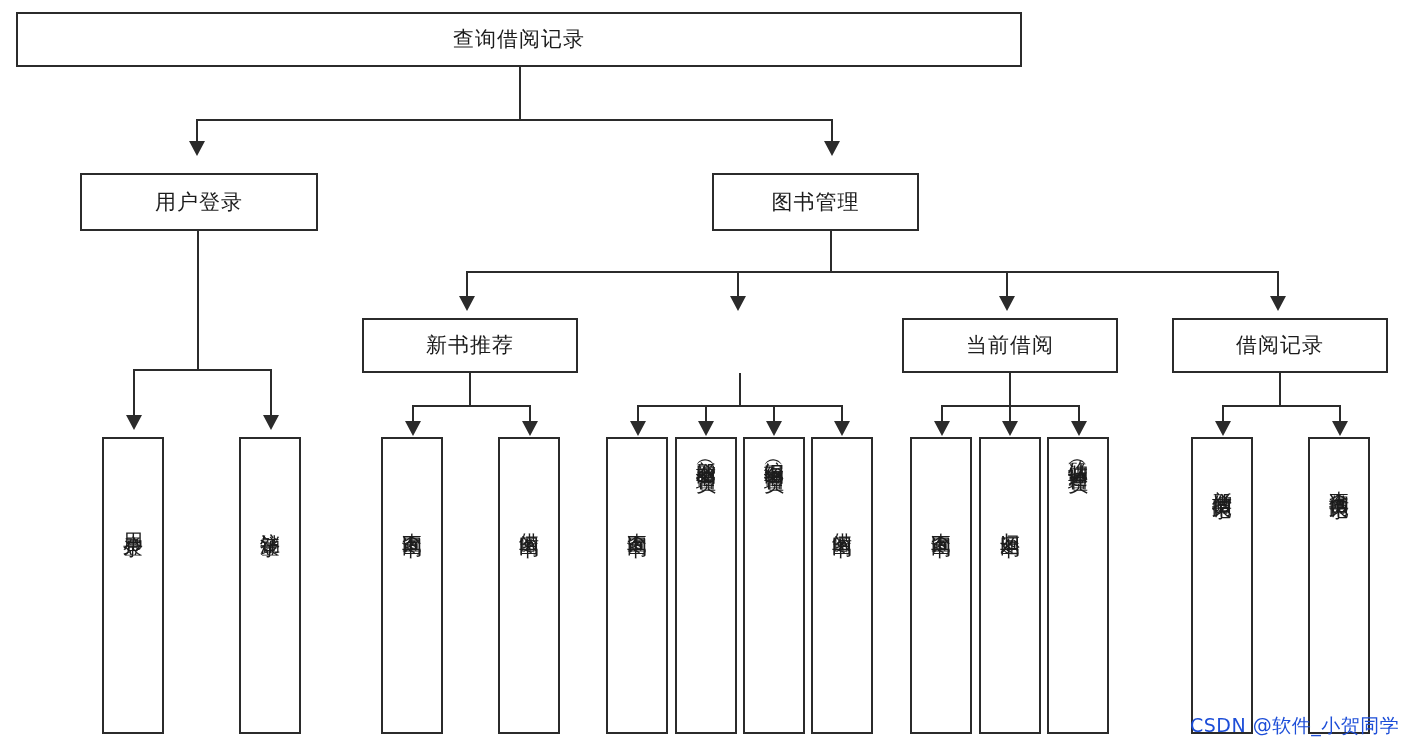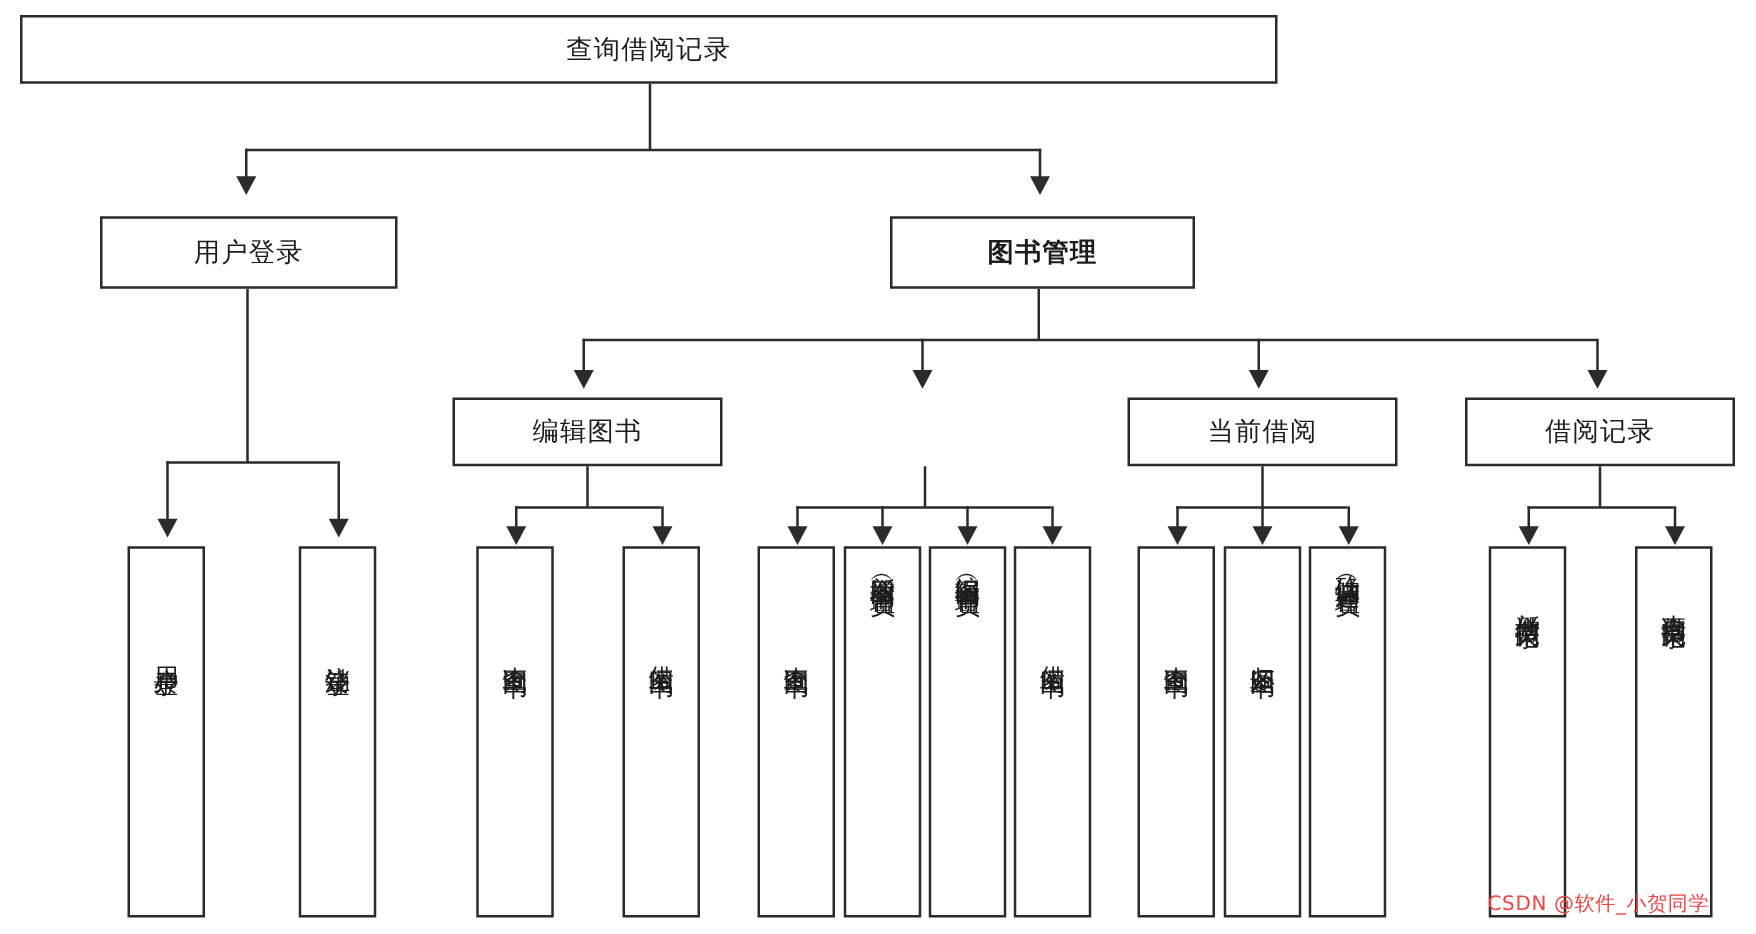--- a/index.html
+++ b/index.html
@@ -72,22 +72,22 @@
     width: 0;
     height: 0;
     border-left: 8px solid transparent;
     border-right: 8px solid transparent;
     border-top: 15px solid #2b2b2b;
   }
 
   
   #watermark {
     position: absolute;
-    font-size: 16px;
-    color: #ef4444;
+    font-size: 19px;
+    color: #1d4ed8;
     letter-spacing: 0.5px;
     white-space: nowrap;
     user-select: none;
   }
 </style>
 </head>
 <body>
 
 <div id="canvas">
 
@@ -101,21 +101,21 @@
 
   <div class="vline" style="left:196px; top:119px; height:24px;"></div>
   <div class="arrow" style="left:189px; top:141px;"></div>
   <div class="vline" style="left:831px; top:119px; height:24px;"></div>
   <div class="arrow" style="left:824px; top:141px;"></div>
 
   <div class="node horiz" style="left:80px; top:173px; width:238px; height:58px;">
     <span class="label">用户登录</span>
   </div>
 
-  <div class="node horiz" style="left:712px; top:173px; width:244px; height:58px;font-weight:bold;">
+  <div class="node horiz" style="left:712px; top:173px; width:207px; height:58px;">
     <span class="label">图书管理</span>
   </div>
 
   <div class="vline" style="left:197px; top:231px; height:139px;"></div>
   <div class="hline" style="left:133px; top:369px; width:137px;"></div>
   <div class="vline" style="left:133px; top:369px; height:48px;"></div>
   <div class="arrow" style="left:126px; top:415px;"></div>
   <div class="vline" style="left:270px; top:369px; height:48px;"></div>
   <div class="arrow" style="left:263px; top:415px;"></div>
 
@@ -124,21 +124,21 @@
   <div class="vline" style="left:466px; top:271px; height:27px;"></div>
   <div class="arrow" style="left:459px; top:296px;"></div>
   <div class="vline" style="left:737px; top:271px; height:27px;"></div>
   <div class="arrow" style="left:730px; top:296px;"></div>
   <div class="vline" style="left:1006px; top:271px; height:27px;"></div>
   <div class="arrow" style="left:999px; top:296px;"></div>
   <div class="vline" style="left:1277px; top:271px; height:27px;"></div>
   <div class="arrow" style="left:1270px; top:296px;"></div>
 
   <div class="node horiz" style="left:362px; top:318px; width:216px; height:55px;">
-    <span class="label">编辑图书</span>
+    <span class="label">新书推荐</span>
   </div>
   <div class="node horiz" style="left:1172px; top:318px; width:216px; height:55px;">
     <span class="label">借阅记录</span>
   </div>
   <div class="node horiz" style="left:902px; top:318px; width:216px; height:55px;">
     <span class="label">当前借阅</span>
   </div>
 
   <div class="vline" style="left:469px; top:373px; height:33px;"></div>
   <div class="hline" style="left:412px; top:405px; width:117px;"></div>

